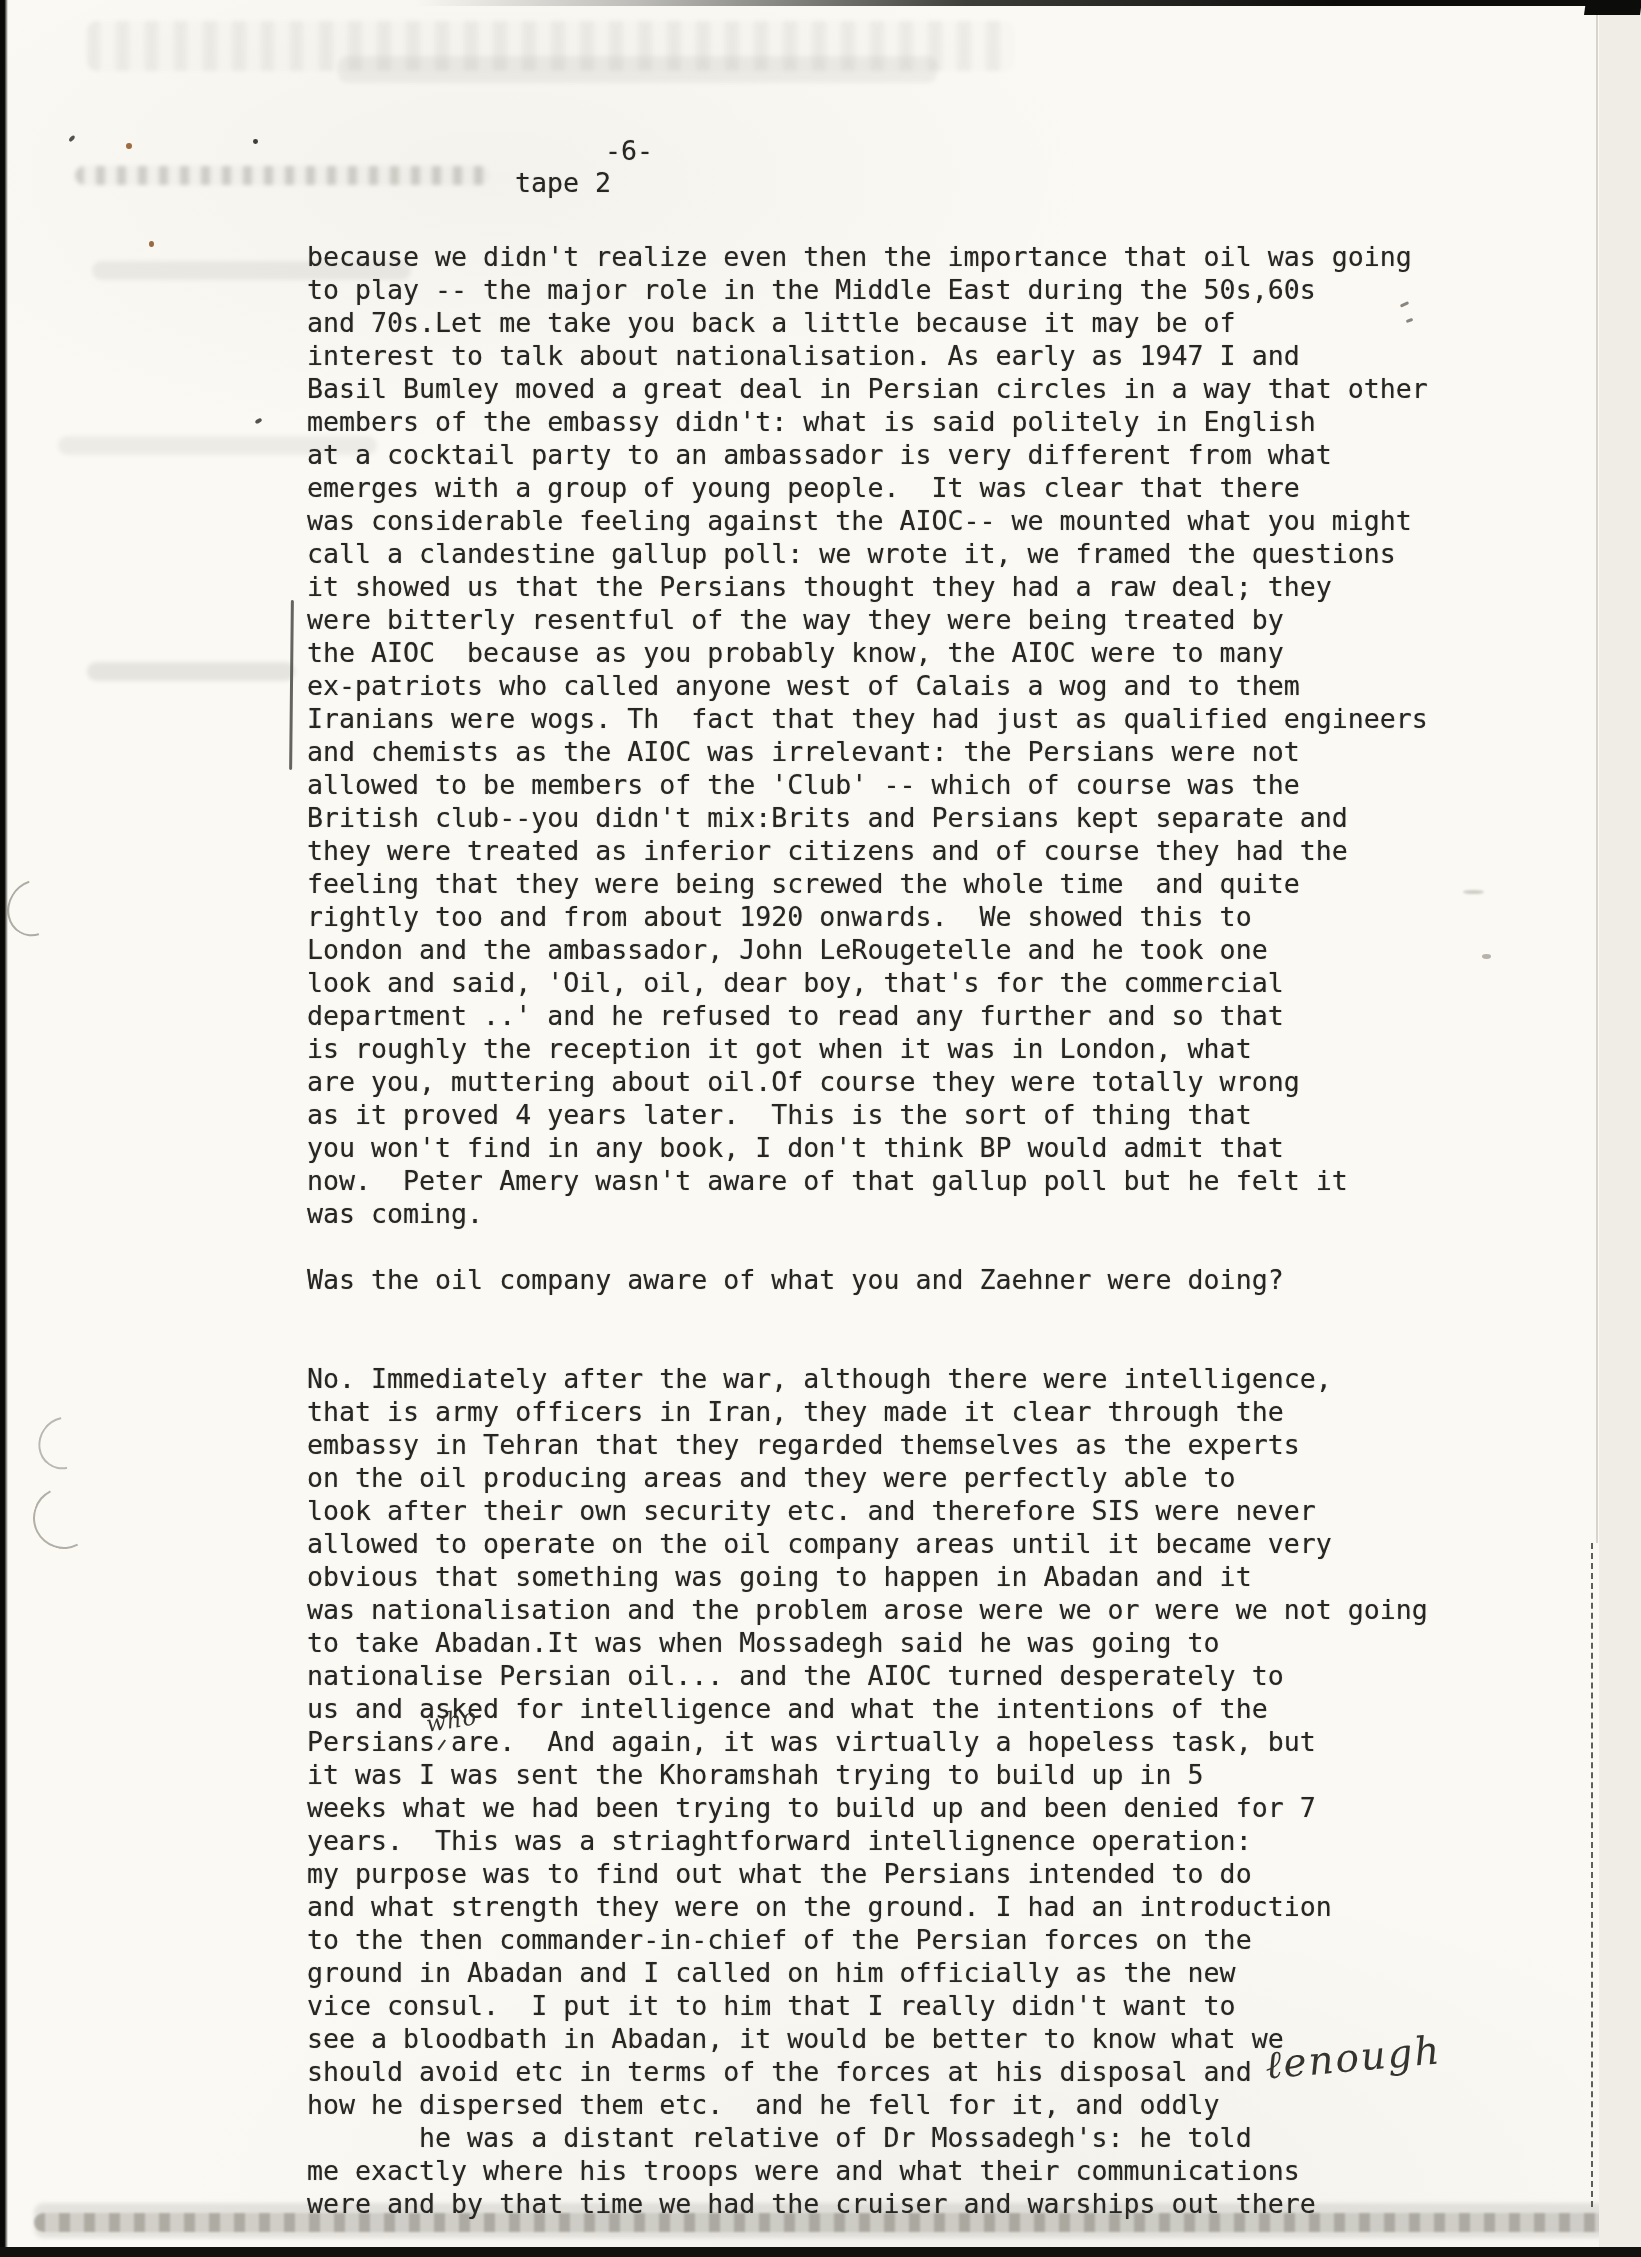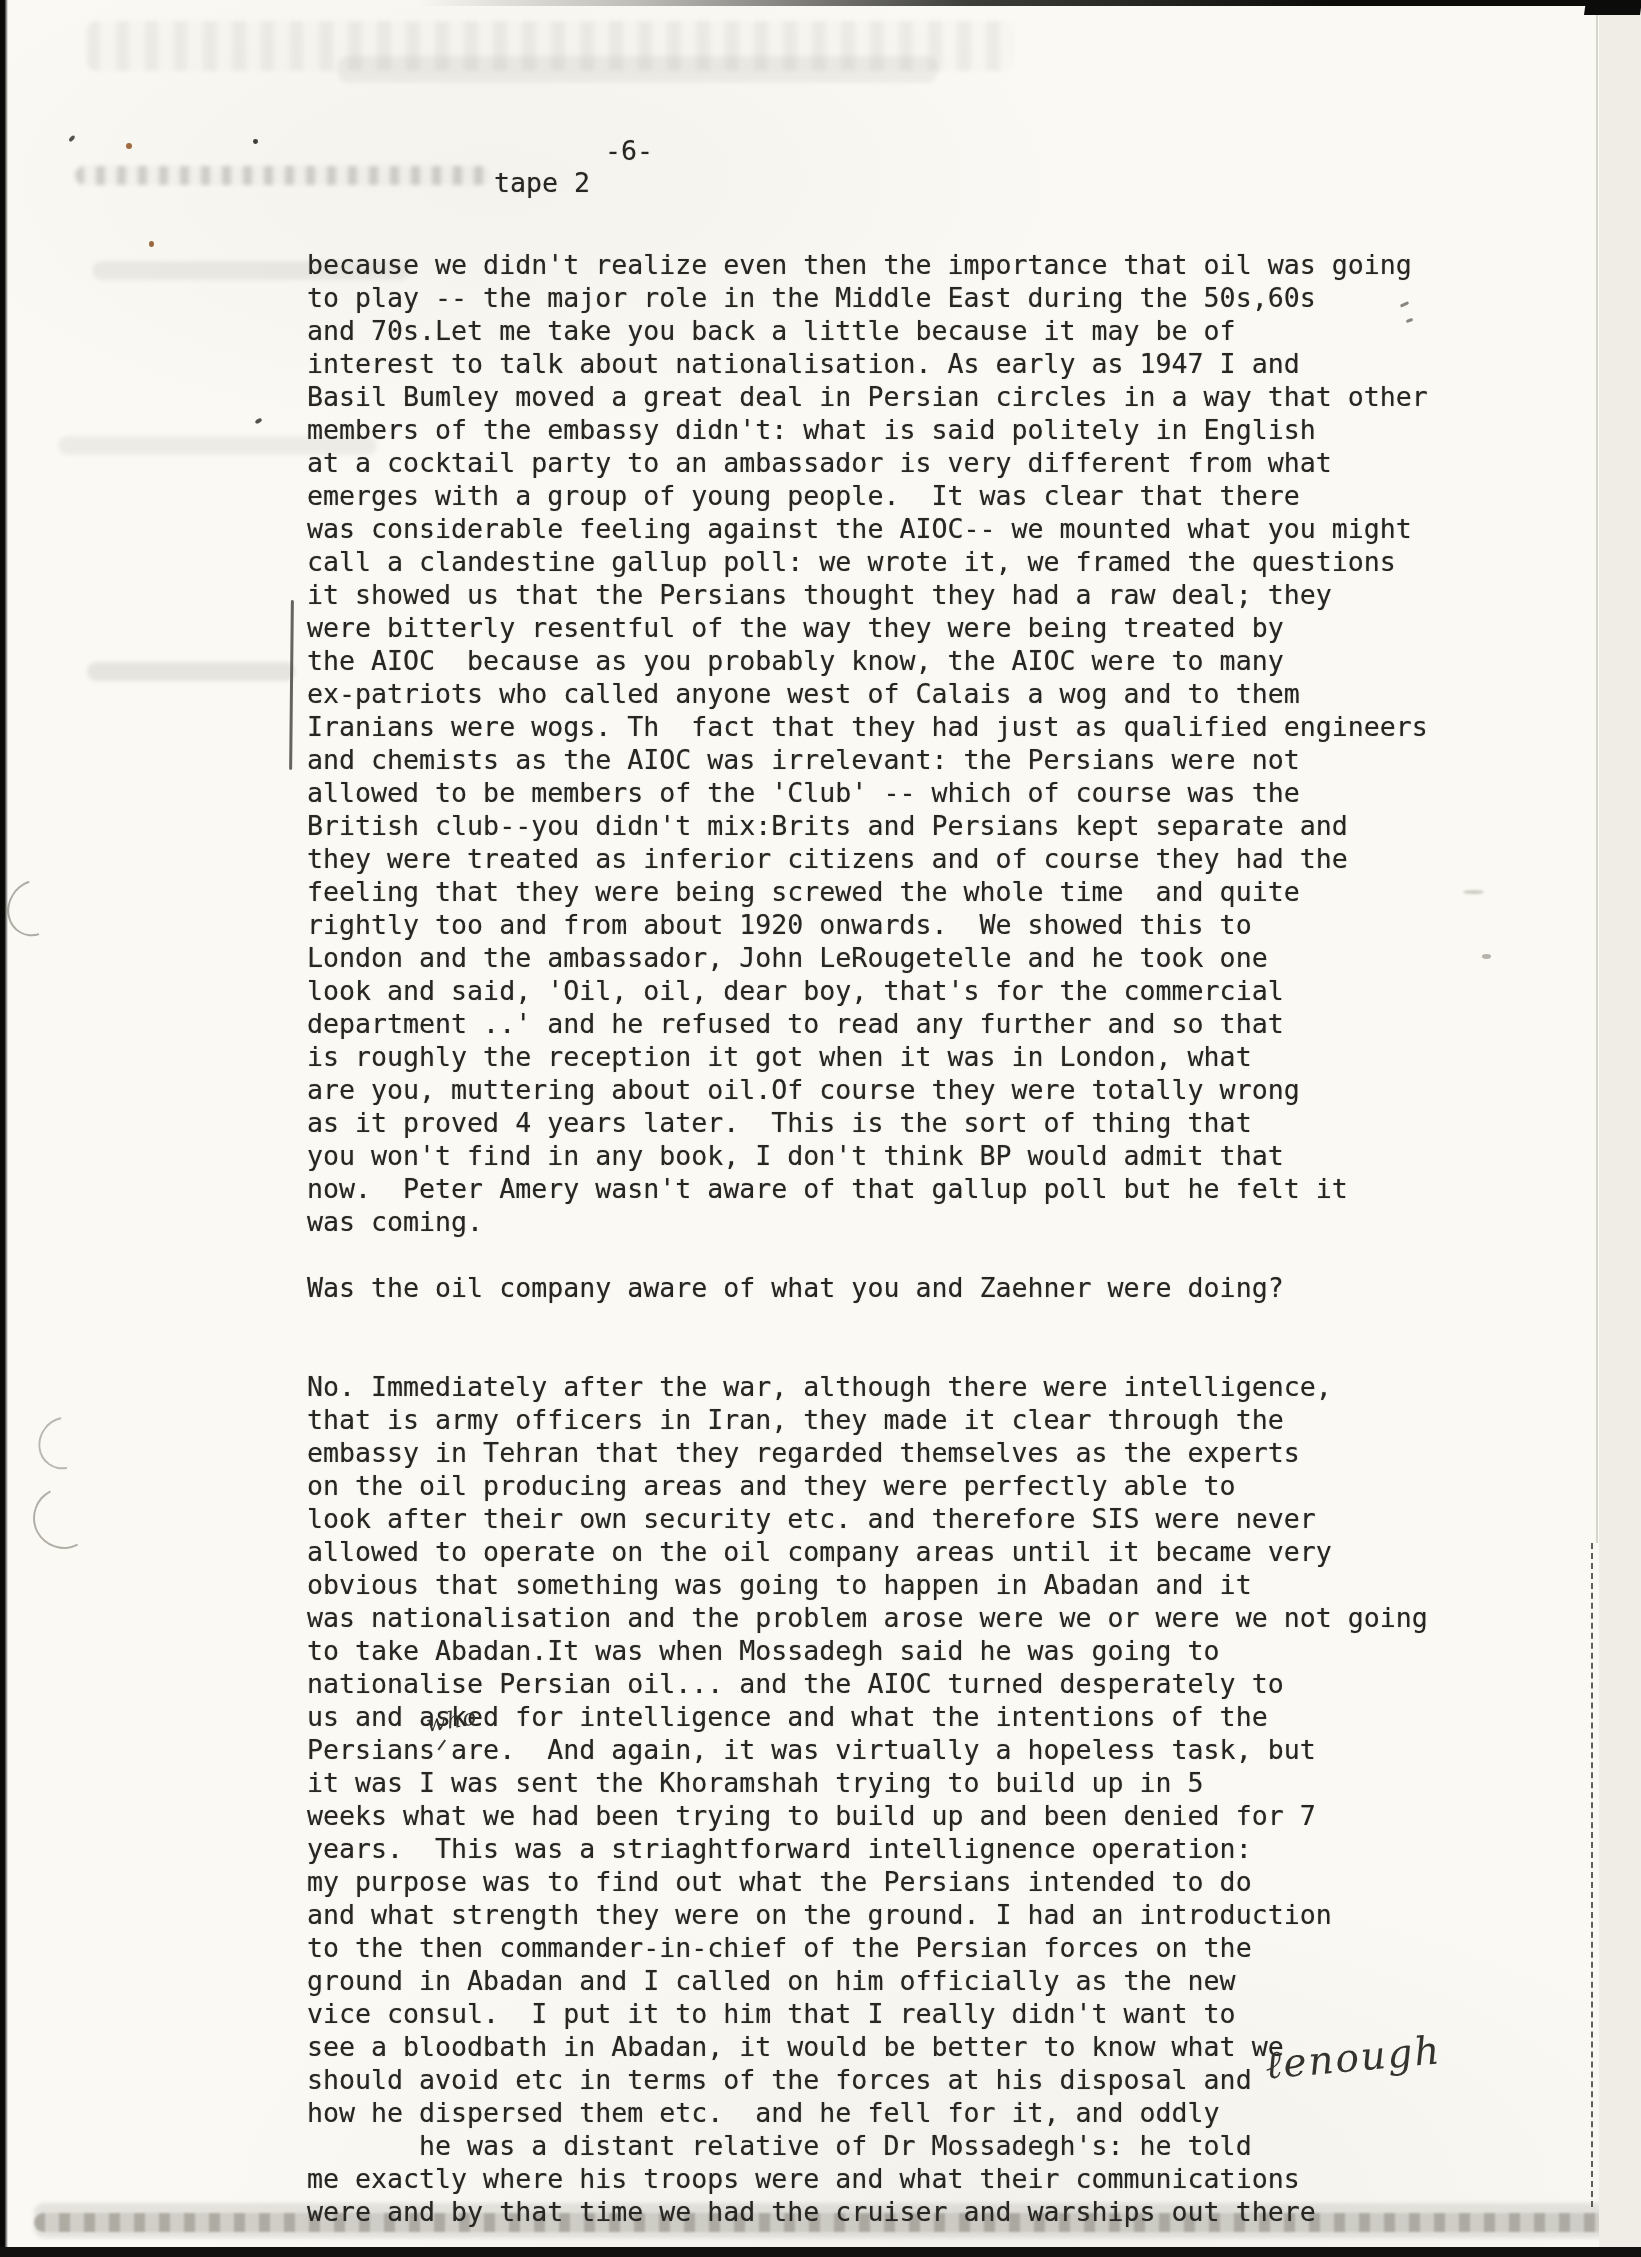--- a/index.html
+++ b/index.html
@@ -16,22 +16,22 @@
       #faf9f4;
   }
   .typed{
     color:#272623;
     font-size:26.6px;
     letter-spacing:0;
     text-shadow:0 0 1px rgba(42,40,36,0.45);
     white-space:pre;
   }
   #page-number{position:absolute;left:605px;top:134px;line-height:33px;}
-  #tape-label{position:absolute;left:494px;top:166px;line-height:33px;}
-  #text-block{position:absolute;left:307px;top:248px;}
+  #tape-label{position:absolute;left:515px;top:166px;line-height:33px;}
+  #text-block{position:absolute;left:307px;top:240px;}
   .tline{height:33px;line-height:33px;white-space:pre;}
   
   .edge-left{position:absolute;left:0;top:0;width:7.7px;height:2257px;
     background:linear-gradient(to right,#0a0a08 0 55%,rgba(10,10,8,0.45) 80%,rgba(10,10,8,0) 100%);}
   .edge-top{position:absolute;left:415px;top:0;width:1226px;height:5.8px;
     background:linear-gradient(to right,rgba(15,15,12,0) 0,rgba(15,15,12,0.25) 18%,rgba(15,15,12,0.8) 45%,#0c0c0a 75%,#0c0c0a 100%);}
   .corner-blob{position:absolute;left:1585px;top:0;width:56px;height:15.4px;background:#0c0c0a;transform:skewX(-8deg);}
   .edge-bottom{position:absolute;left:0;top:2247px;width:1641px;height:10.6px;background:#121210;}
   .page-edge-area{position:absolute;left:1599px;top:5.8px;width:42px;height:2242px;background:#efede6;}
   .page-edge-line{position:absolute;left:1596px;top:7.7px;width:1.9px;height:1535px;background:#d7d4cc;}

